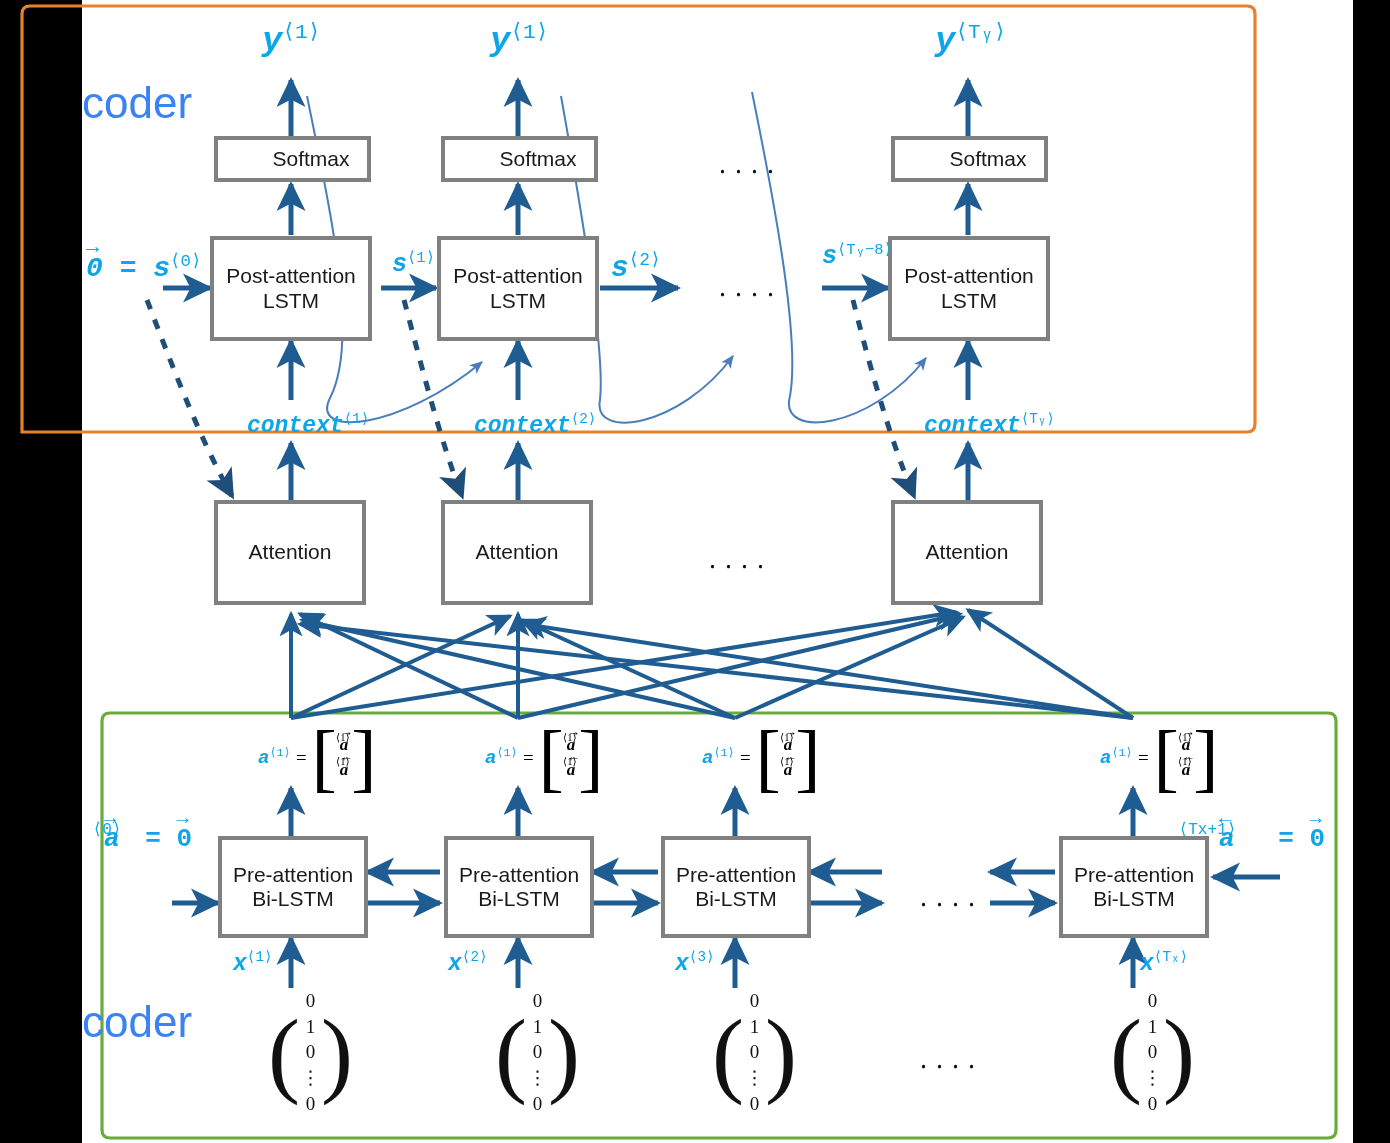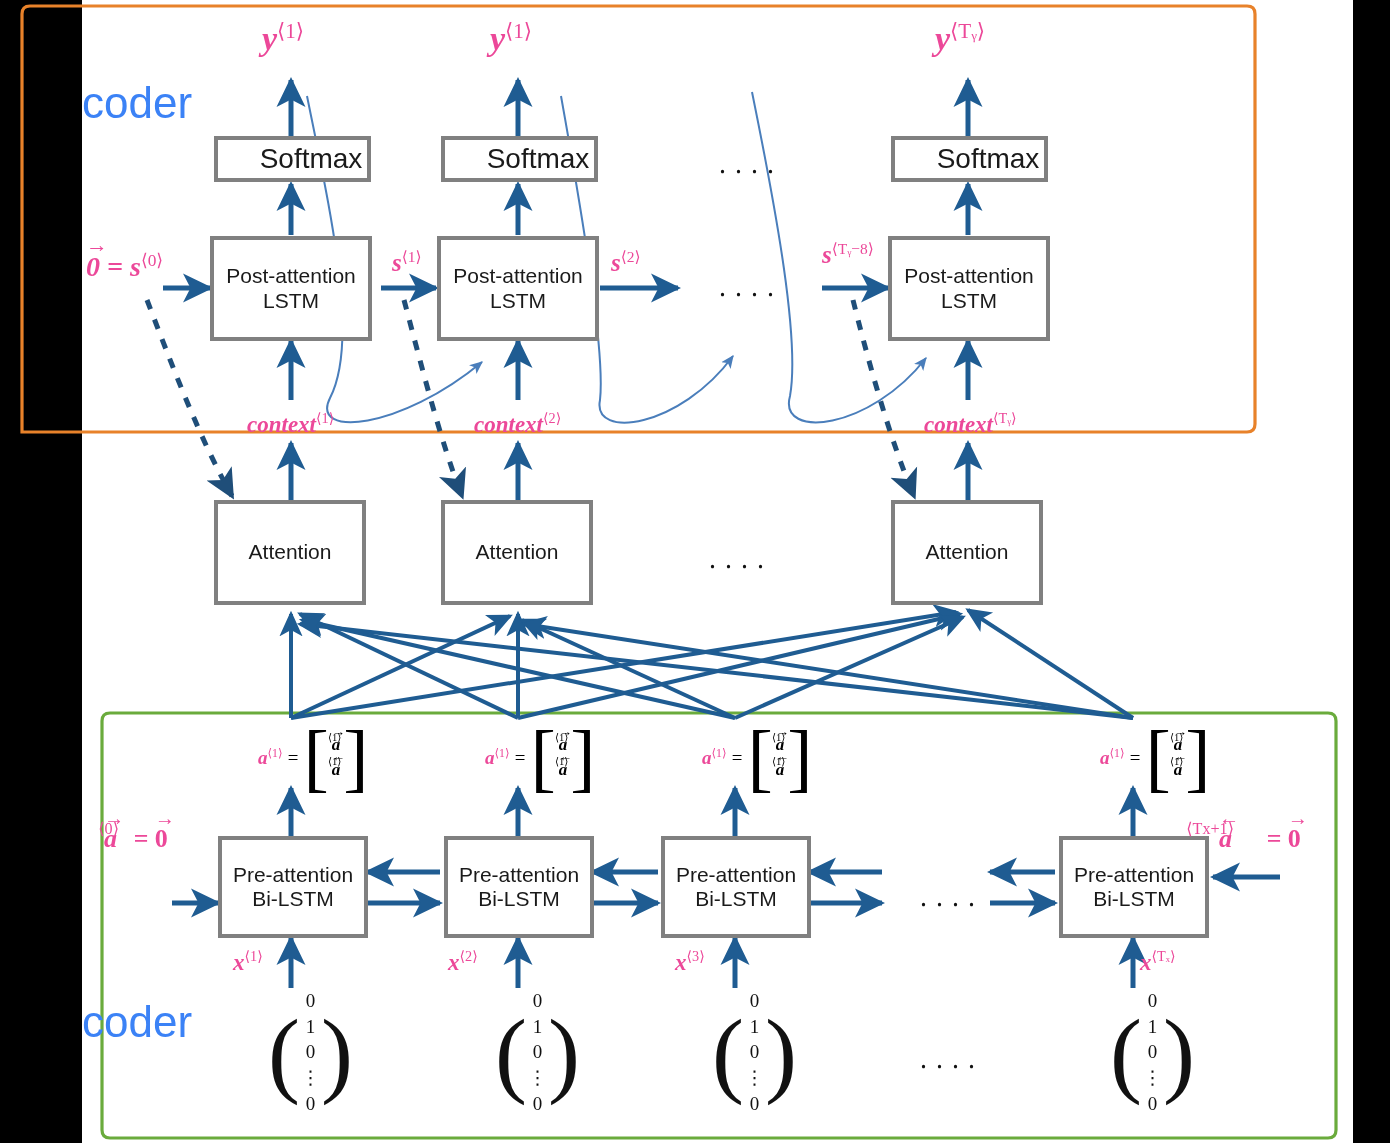--- a/index.html
+++ b/index.html
@@ -4,27 +4,27 @@
 <style>
   html,body{margin:0;padding:0;background:#000;}
   #stage{position:relative;width:1390px;height:1143px;background:#000;overflow:hidden;
          font-family:"Liberation Sans",sans-serif;}
   #paper{position:absolute;left:82px;top:0px;width:1271px;height:1143px;background:#fff;}
   #svgroot{position:absolute;left:0;top:0;width:1390px;height:1143px;}
 
   .box{position:absolute;background:#fff;border:4px solid #808080;box-sizing:border-box;
        display:flex;align-items:center;justify-content:center;text-align:center;
        color:#1a1a1a;line-height:1.15;}
-  .box.softmax{font-size:28px;padding-left:37px;}
+  .box.softmax{font-size:21px;padding-left:37px;}
   .box.lstm{font-size:21px;}
   .box.attn{font-size:21px;}
   .box.bilstm{font-size:21px;}
 
-  .lbl{position:absolute;color:#ec4899;white-space:nowrap;
-       font-family:Liberation Serif, serif;font-style:italic;font-weight:bold;}
+  .lbl{position:absolute;color:#0ea5e9;white-space:nowrap;
+       font-family:Liberation Mono, monospace;font-style:italic;font-weight:bold;}
   .sec-title{position:absolute;font-family:"Liberation Sans",sans-serif;
              font-size:44px;color:#3b82f6;white-space:nowrap;}
   .dots{position:absolute;font-size:26px;color:#111;letter-spacing:3px;
         font-family:"Liberation Serif",serif;}
   sup{font-size:0.62em;font-style:normal;font-weight:normal;}
   .vec{position:absolute;display:flex;align-items:center;white-space:nowrap;
        font-family:"Liberation Serif",serif;}
   .onehot{position:absolute;display:flex;align-items:center;
           font-family:"Liberation Serif",serif;font-size:19px;color:#111;}
   .onehot .par{font-size:96px;line-height:0.72;color:#111;font-family:"Liberation Serif",serif;}
@@ -194,21 +194,21 @@
 
   <div class="lbl" style="left:86px;top:250px;font-size:28px;">
     <span class="ovr"><span class="ar">→</span><span>0</span></span>
     <span>=</span>
     <span>s</span><sup>⟨0⟩</sup>
   </div>
 
   <div class="lbl" style="left:392px;top:248px;font-size:25px;">
     <span>s</span><sup>⟨1⟩</sup>
   </div>
-  <div class="lbl" style="left:611px;top:248px;font-size:25px;">
+  <div class="lbl" style="left:611px;top:248px;font-size:29px;">
     <span>s</span><sup>⟨2⟩</sup>
   </div>
   <div class="lbl" style="left:822px;top:240px;font-size:25px;">
     <span>s</span><sup>⟨Tᵧ−8⟩</sup>
   </div>
 
   <div class="lbl" style="left:247px;top:410px;font-size:23px;">
     <span>context</span><sup>⟨1⟩</sup>
   </div>
   <div class="lbl" style="left:474px;top:410px;font-size:23px;">

